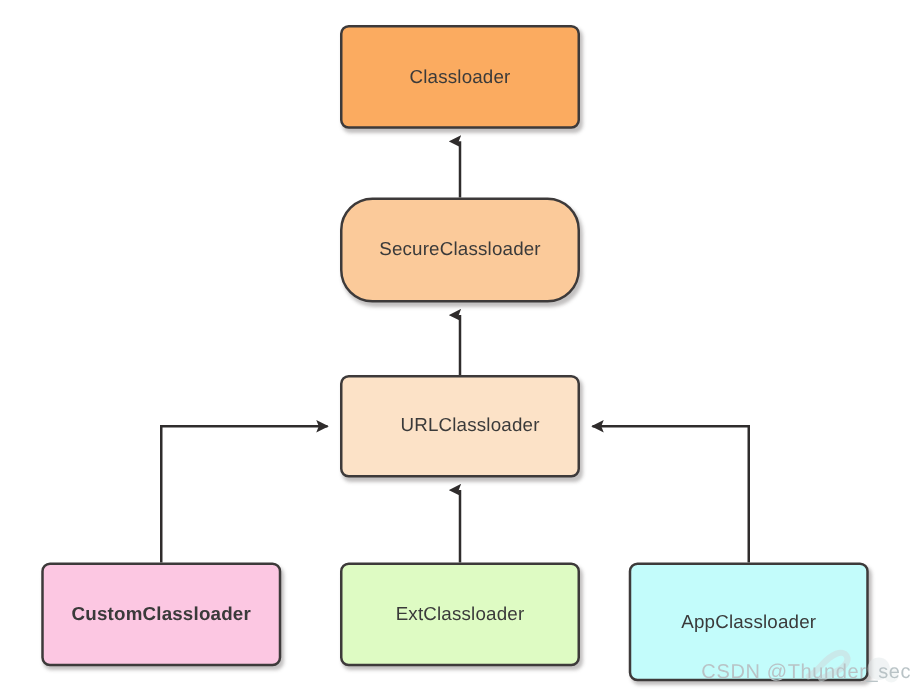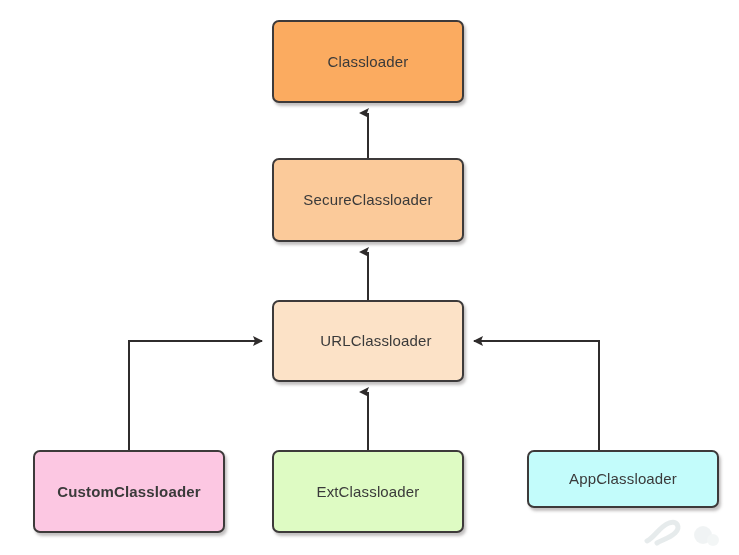--- a/index.html
+++ b/index.html
@@ -39,25 +39,25 @@
   }
   .node-label {
     font-size: 15px;
     color: #3a3a3a;
     letter-spacing: 0.15px;
     line-height: 1.2;
     font-family: "Liberation Sans", sans-serif;
   }
   
   #node-classloader        { left: 272px; top: 20px;  width: 192px; height: 83px; text-align: right; }
-  #node-secureclassloader  { left: 272px; top: 158px; width: 192px; height: 84px; }
+  #node-secureclassloader  { left: 272px; top: 158px; width: 192px; height: 84px; border-radius: 26px; }
   #node-urlclassloader     { left: 272px; top: 300px; width: 192px; height: 82px; }
   #node-customclassloader  { left: 33px;  top: 450px; width: 192px; height: 83px; font-weight: bold; }
   #node-extclassloader     { left: 272px; top: 450px; width: 192px; height: 83px; }
-  #node-appclassloader     { left: 527px; top: 450px; width: 192px; height: 58px; }
+  #node-appclassloader     { left: 503px; top: 450px; width: 192px; height: 95px; }
 
   #watermark {
     position: absolute;
     right: 10px;
     bottom: 8px;
     font-size: 16px;
     color: #b9c3c6;
     font-family: "Liberation Sans", sans-serif;
     letter-spacing: 0.5px;
     white-space: nowrap;
@@ -132,14 +132,15 @@
   <div class="node" id="node-appclassloader" style="background: rgb(195, 252, 251); border-color: rgb(61, 58, 58);">
     <span class="node-label" style="color: rgb(58, 58, 58);">AppClassloader</span>
   </div>
 
   <svg id="watermark-mark" viewBox="0 0 96 42" xmlns="http://www.w3.org/2000/svg">
     <path d="M18 34 C 26 30, 30 20, 40 16 C 48 13, 52 20, 46 26 C 41 31, 33 33, 28 36" fill="none" stroke="#cfd8da" stroke-width="5" stroke-linecap="round"></path>
     <circle cx="74" cy="28" r="9" fill="#e3e9ea"></circle>
     <circle cx="84" cy="33" r="6" fill="#e9eeef"></circle>
   </svg>
 
+  <div id="watermark" style="color: rgb(185, 195, 198);">CSDN @Thunder_sec</div>
 
 </div>
 
 </body></html>

